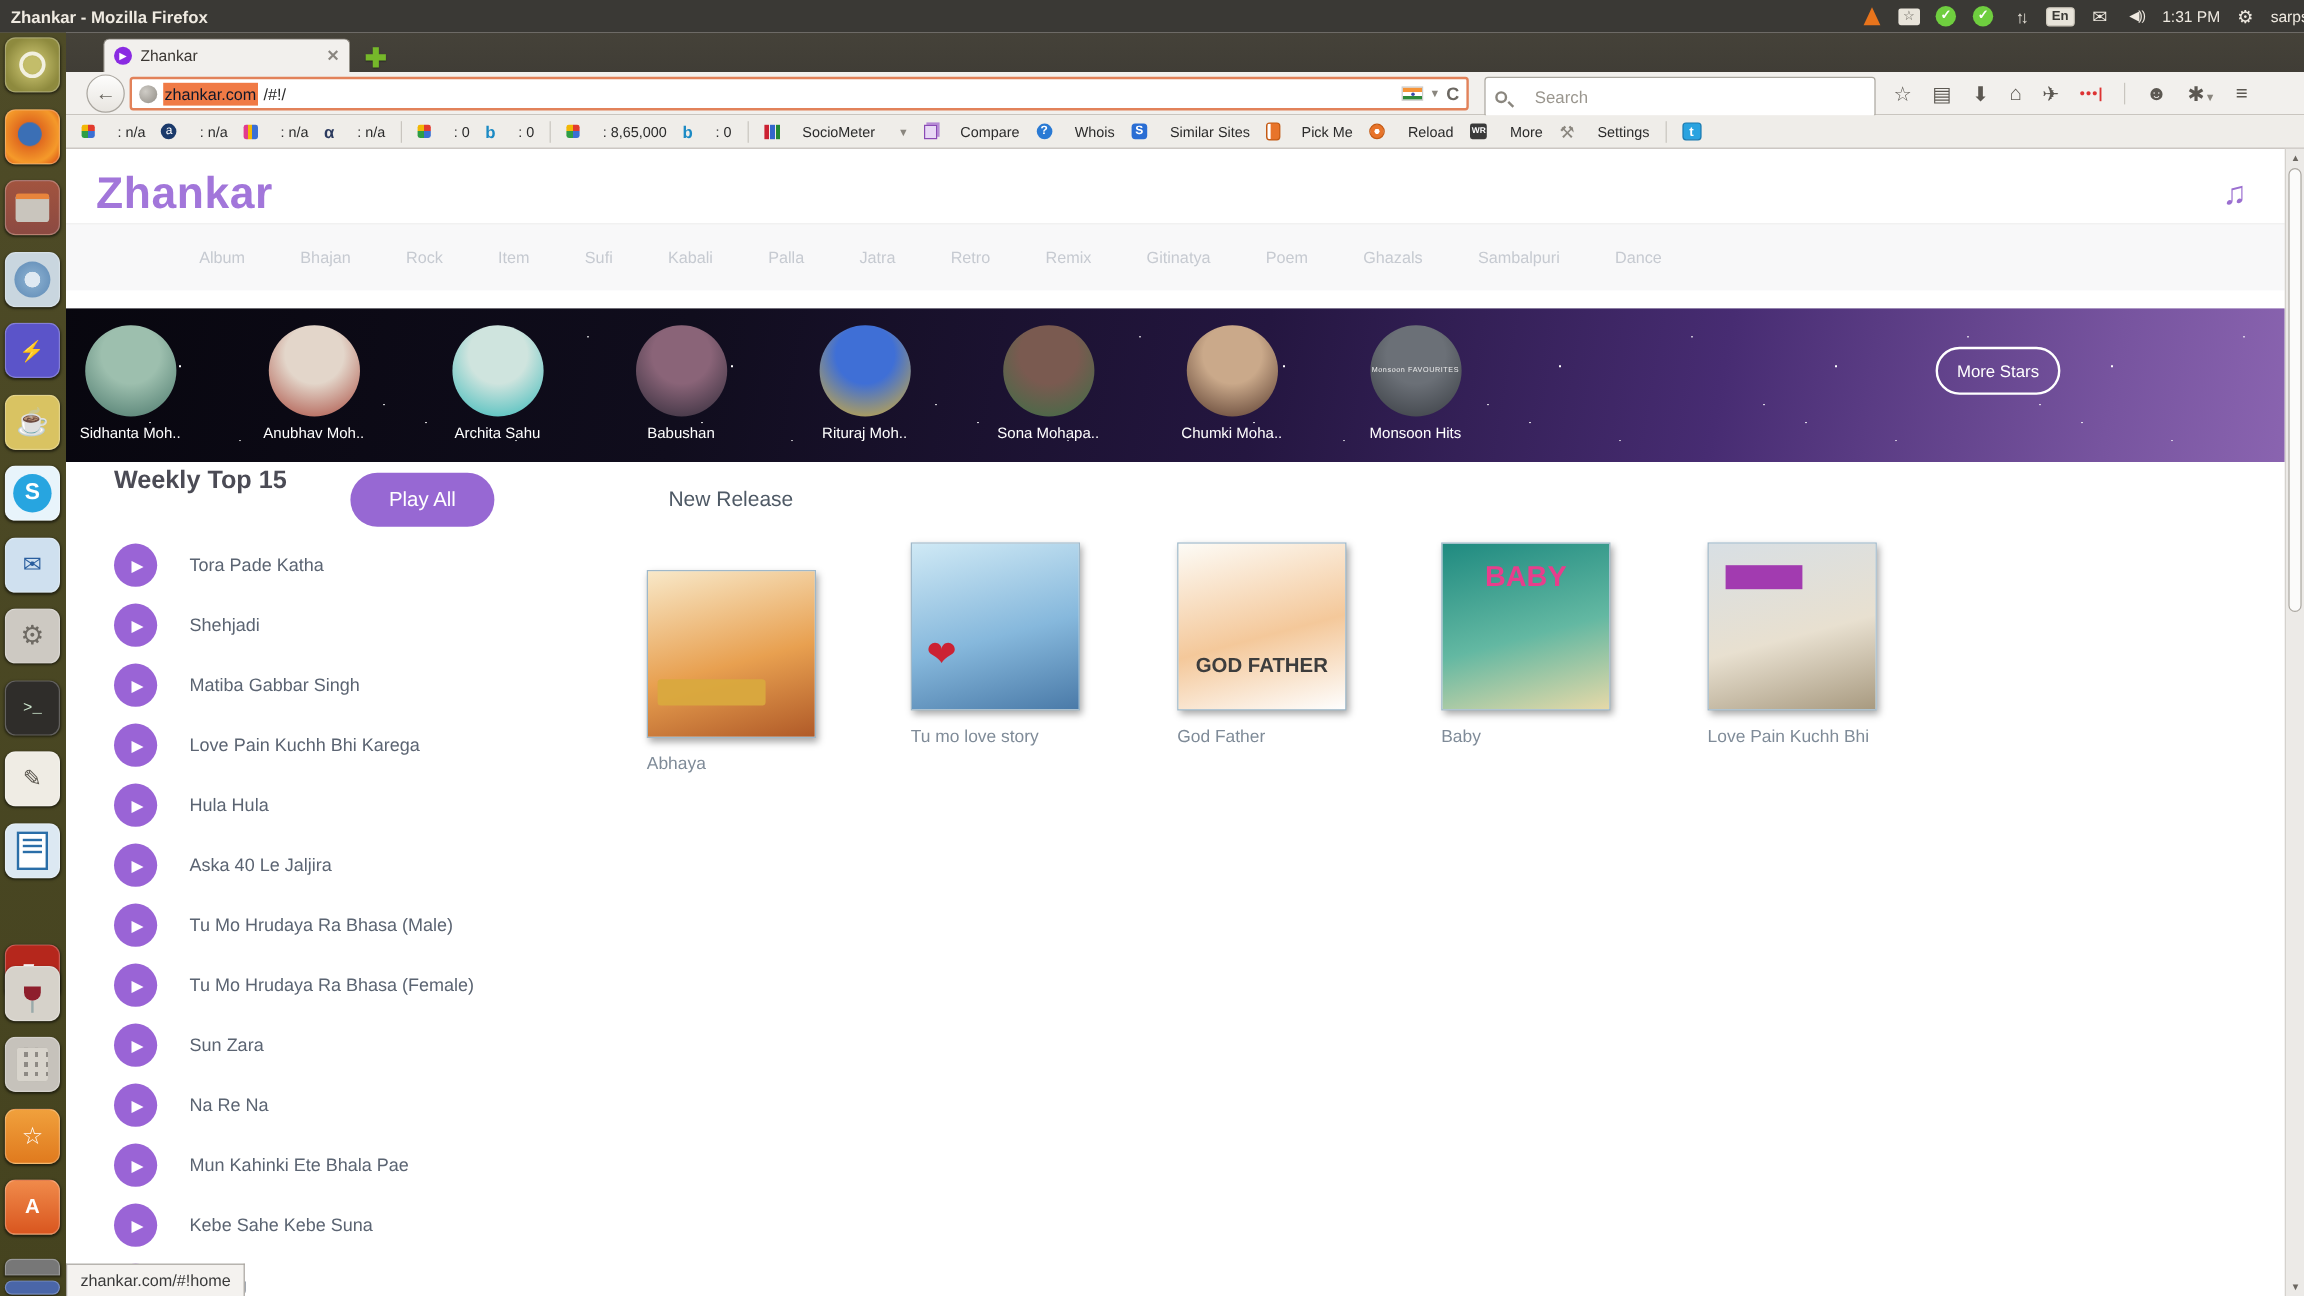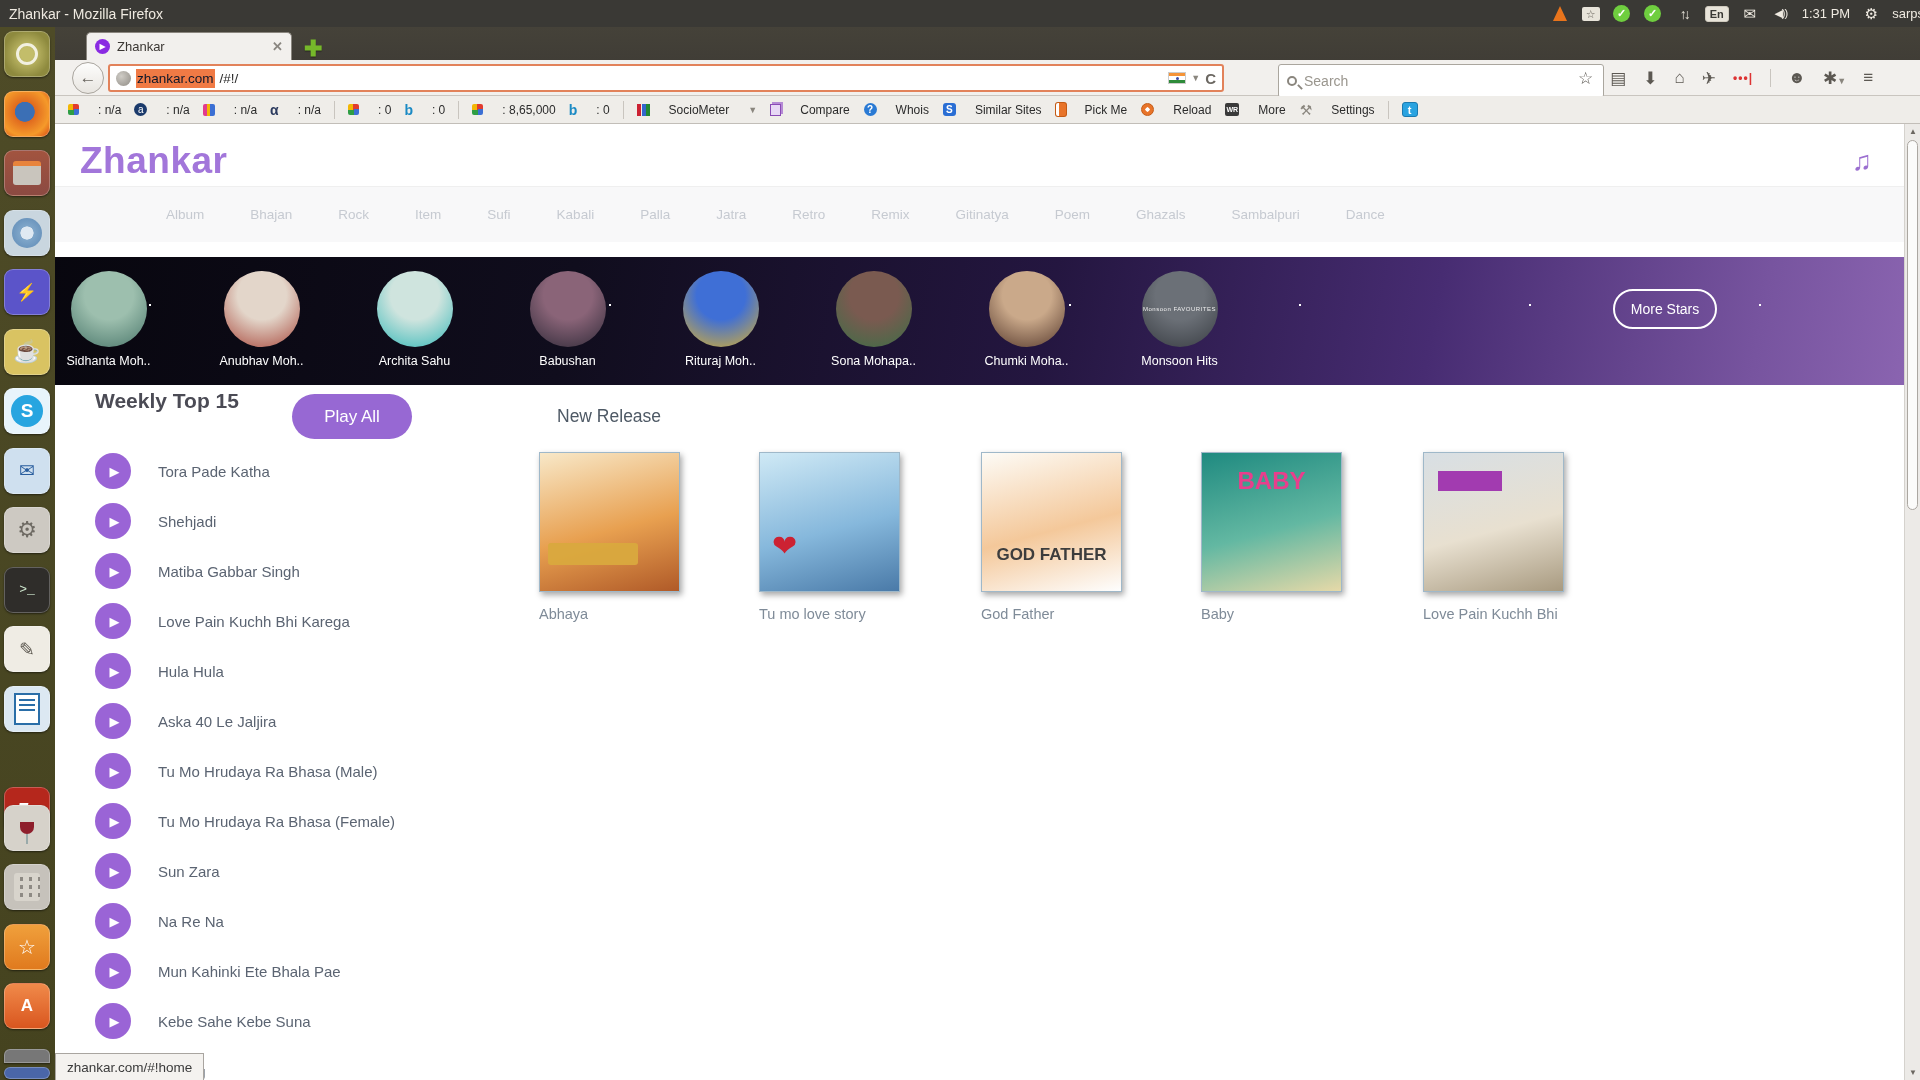--- a/index.html
+++ b/index.html
@@ -1,20 +1,20 @@
 <!DOCTYPE html>
 <html><head>
 <meta charset="utf-8">
 <style>
   * { margin:0; padding:0; box-sizing:border-box; }
   html,body { width:1920px; height:1080px; overflow:hidden; font-family:"Liberation Sans",sans-serif; background:#fff; }
 
   
   #topbar { position:absolute; left:0; top:0; width:1920px; height:27px; background:#3a3935; color:#efeae1; display:flex; align-items:center; z-index:60; }
-  #win-title { font-size:14px; font-weight:normal; padding-left:9px; }
+  #win-title { font-size:14px; font-weight:bold; padding-left:9px; }
   #tray { margin-left:auto; display:flex; align-items:center; gap:11px; padding-right:2px; font-size:13px; }
   .tray-ic { display:inline-flex; align-items:center; justify-content:center; width:20px; height:18px; }
   .vlc-cone { width:0; height:0; border-left:7px solid transparent; border-right:7px solid transparent; border-bottom:15px solid #e8741c; position:relative; }
   .tray-folder { width:18px; height:14px; background:#e8e4da; border-radius:2px; color:#6b675f; font-size:11px; line-height:14px; text-align:center; }
   .skype-dot { width:17px; height:17px; border-radius:50%; background:#6fce3f; color:#fff; font-size:11px; text-align:center; line-height:17px; font-weight:bold; }
   .updown { font-size:14px; letter-spacing:-3px; color:#e8e4da; }
   .kb-box { border:1px solid #cfcabe; border-radius:3px; background:#e8e4da; color:#3a3935; font-size:11px; font-weight:bold; padding:1px 4px; }
   .envelope { font-size:15px; }
   .vol { font-size:11px; letter-spacing:-1px; }
   .gear { font-size:15px; }
@@ -65,21 +65,21 @@
   #back-btn { position:absolute; left:72px; top:2px; width:32px; height:32px; border-radius:50%; background:linear-gradient(180deg,#fdfdfc,#e8e5e0); border:1px solid #a9a59e; color:#6b6761; font-size:17px; text-align:center; line-height:30px; }
   #urlbar { position:absolute; left:108px; top:4px; width:1116px; height:28px; background:#fff; border:2px solid #e2825a; border-radius:3px; display:flex; align-items:center; padding:0 6px; gap:5px; }
   .globe { width:15px; height:15px; border-radius:50%; background:radial-gradient(circle at 35% 35%,#cfccc6,#908c85); }
   #url-host { background:#f07a45; color:#0f172a; font-size:13.5px; padding:2px 1px; }
   #url-rest { color:#2b2b2b; font-size:13.5px; }
   #urlbar .spacer { flex:1; }
   .in-flag { width:18px; height:12px; background:linear-gradient(180deg,#f59438 33%,#fff 33% 66%,#2e8b3a 66%); border:1px solid #ccc; position:relative; }
   .in-flag:after { content:""; position:absolute; left:7px; top:4px; width:3px; height:3px; border-radius:50%; background:#3a4aa8; }
   .dd-arrow { color:#8a867e; font-size:9px; }
   .reload-ic { color:#6b6761; font-size:15px; font-weight:bold; }
-  #searchbox { position:absolute; left:1278px; top:4px; width:326px; height:28px; background:#fff; border:1px solid #aaa69e; border-radius:3px; display:flex; align-items:center; padding:16px 8px; gap:7px; }
+  #searchbox { position:absolute; left:1237px; top:4px; width:326px; height:28px; background:#fff; border:1px solid #aaa69e; border-radius:3px; display:flex; align-items:center; padding:16px 8px; gap:23px; }
   .magnifier { width:10px; height:10px; border:2px solid #8a867e; border-radius:50%; position:relative; }
   .magnifier:after { content:""; position:absolute; left:8px; top:8px; width:6px; height:2px; background:#8a867e; transform:rotate(45deg); }
   #search-ph { color:#9a968e; font-size:14px; }
   #nav-icons { position:absolute; left:1578px; top:0; height:36px; display:flex; align-items:center; gap:17px; color:#5c5852; font-size:17px; }
   .red-dots { color:#d33; font-size:12px; letter-spacing:1px; font-weight:bold; }
   .v-sep { width:1px; height:18px; background:#c9c5bf; }
 
   
   #seobar { position:absolute; left:0; top:96px; width:1920px; height:28px; background:#efede9; border-bottom:1px solid #c2beb8; display:flex; align-items:center; padding-left:68px; gap:13px; font-size:12px; color:#2b2b2b; z-index:20; }
   .seo-item { display:flex; align-items:center; gap:19px; }
@@ -441,21 +441,21 @@
     <span class="song-name">Kebe Sahe Kebe Suna</span>
   </li>
       <li class="song-row">
     <span class="play-btn">▶</span>
     <span class="song-name">e Song</span>
   </li>
     </ul>
 
   <div id="nr-title">New Release</div>
   <div id="albums">
-      <div class="album-card" style="left: 539px;">
+      <div class="album-card" style="left: 539px; margin-top: 23px;">
     <div class="album-cover" style="background: linear-gradient(165deg, rgb(248, 232, 200) 0%, rgb(232, 160, 80) 55%, rgb(176, 90, 40) 100%);">
           <span class="motif-band" style="background: rgb(217, 169, 62);"></span>
         </div>
     <div class="album-caption">Abhaya</div>
   </div>
       <div class="album-card" style="left: 759px;">
     <div class="album-cover" style="background: linear-gradient(165deg, rgb(207, 233, 245) 0%, rgb(134, 184, 220) 55%, rgb(74, 122, 168) 100%);">
           <span class="motif-heart" style="color: rgb(204, 34, 51);">❤</span>
         </div>
     <div class="album-caption">Tu mo love story</div>

